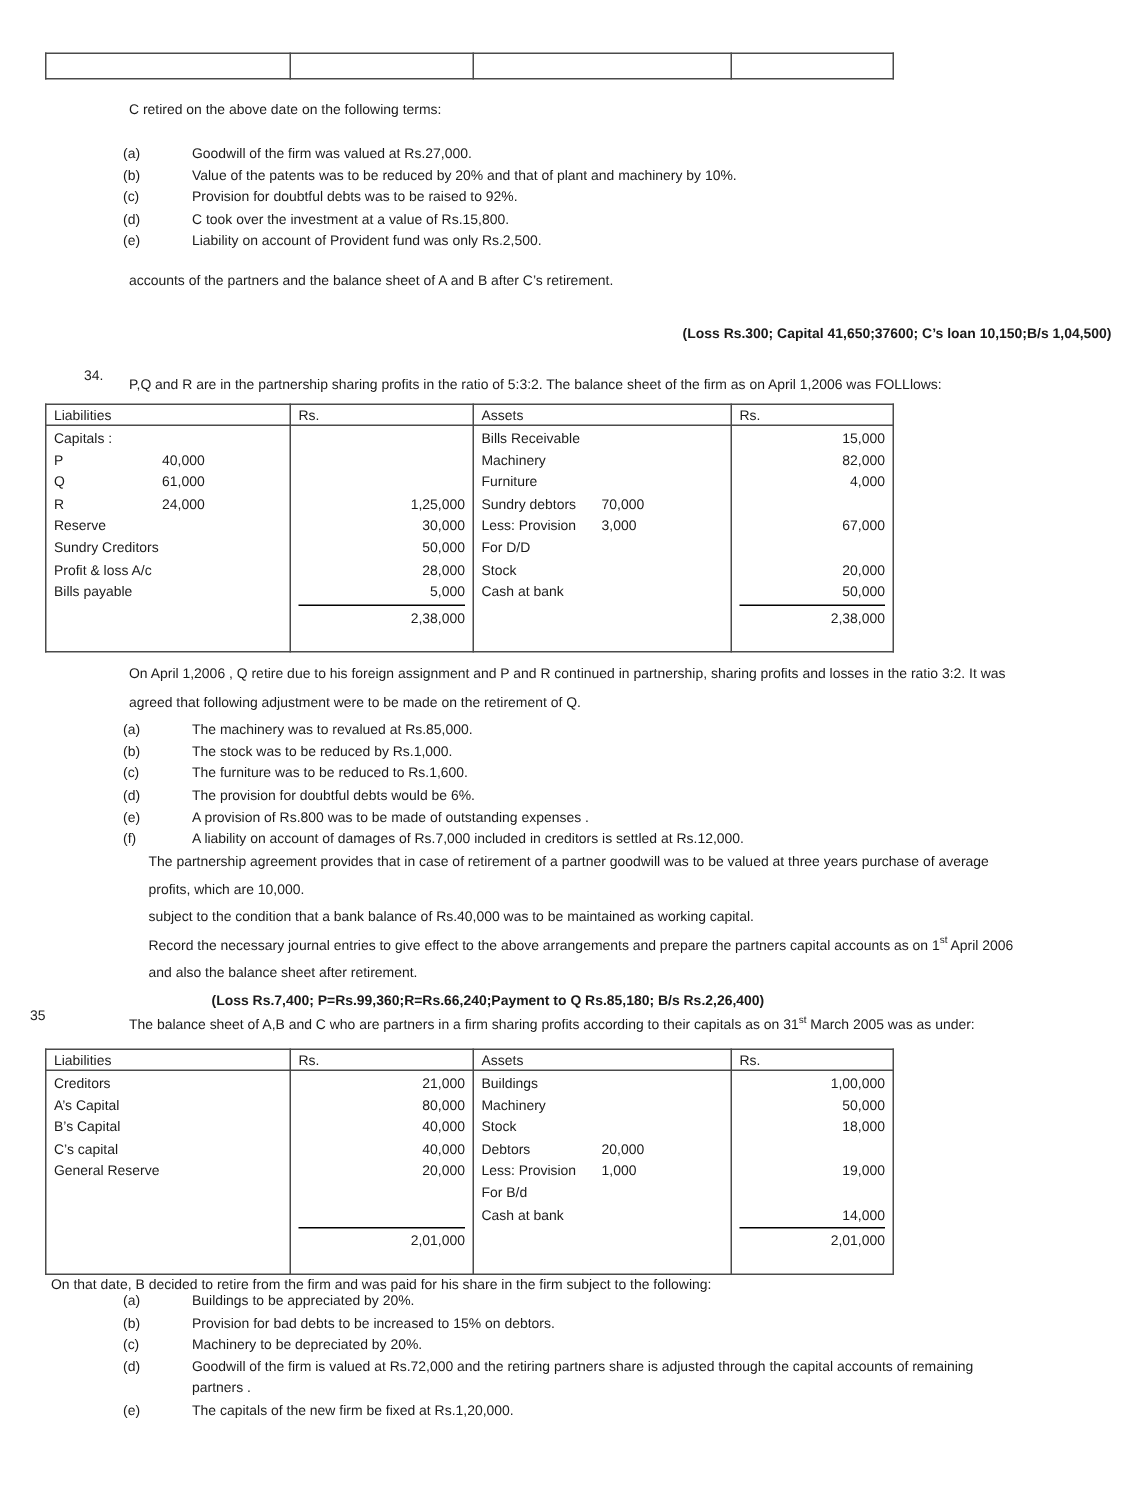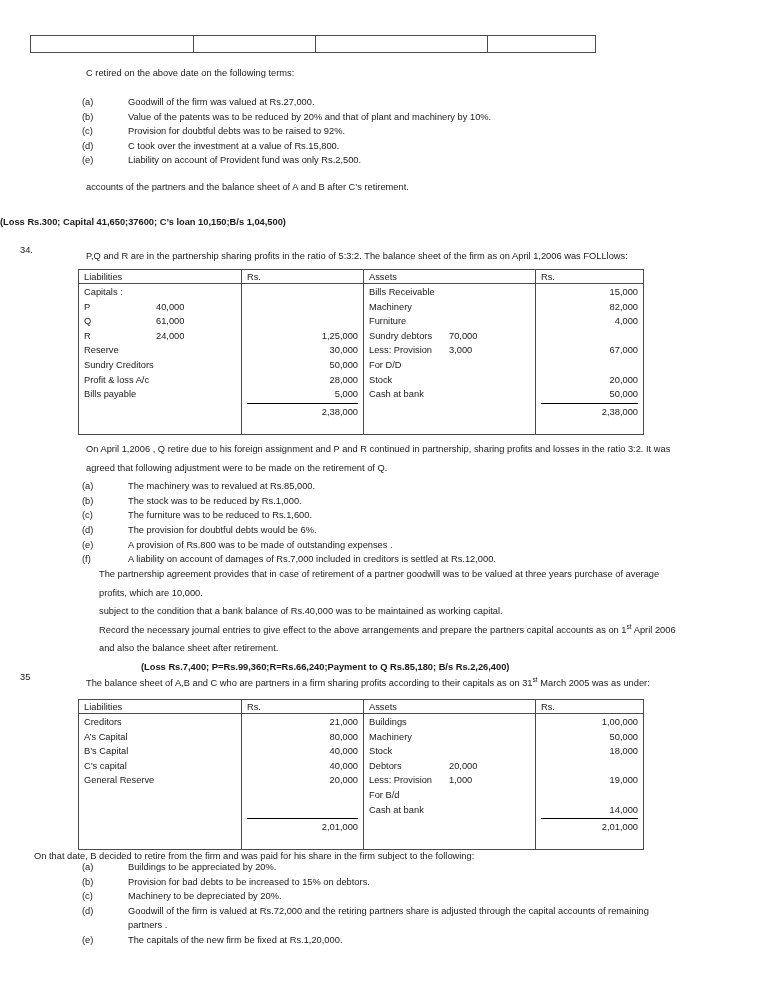--- a/index.html
+++ b/index.html
@@ -24,21 +24,20 @@
     height: 990px;
     padding: 0;
   }
 
   
   table.bs {
     border-collapse: collapse;
     table-layout: fixed;
     font-size: 9.3px;
     color: #1a1a1a;
-    margin-left: 48px;
   }
   table.bs td {
     border: 1px solid #4a4a4a;
     padding: 0;
     vertical-align: top;
   }
   .cellpad { padding: 1px 5px 0 5px; }
 
   .col-a { width: 163px; }
   .col-b { width: 122px; }
@@ -132,23 +131,23 @@
     <div class="lst">
       <span class="lbl">(e)</span>
       <span class="txt">Liability on account of Provident fund was only Rs.2,500.</span>
     </div>
   </div>
 
   <div class="abs" style="left:82px; top:176px; width:665px;">
     <div class="para">accounts of the partners and the balance sheet of A and B after C’s retirement.</div>
   </div>
 
-  <div class="abs ans" style="left:0px; top:215px; width:741px; text-align:left;">(Loss Rs.300; Capital 41,650;37600; C’s loan 10,150;B/s 1,04,500)</div>
-
-  <div class="qnum abs" style="top:245px;">34.</div>
+  <div class="abs ans" style="left:0px; top:215px; width:741px; text-align:right;">(Loss Rs.300; Capital 41,650;37600; C’s loan 10,150;B/s 1,04,500)</div>
+
+  <div class="qnum abs" style="top:245px;margin-left:36px;">34.</div>
   <div class="abs para" style="left:82px; top:245px; width:670px;">P,Q and R are in the partnership sharing profits in the ratio of 5:3:2. The balance sheet of the firm as on April 1,2006 was FOLLlows:</div>
 
   <table class="bs abs" style="left:30px; top:269px; width:565px;">
     <tbody>
         <tr>
       <td class="col-a">
         <div class="hdr">Liabilities</div>
       </td>
       <td class="col-b">
         <div class="hdr">Rs.</div>

